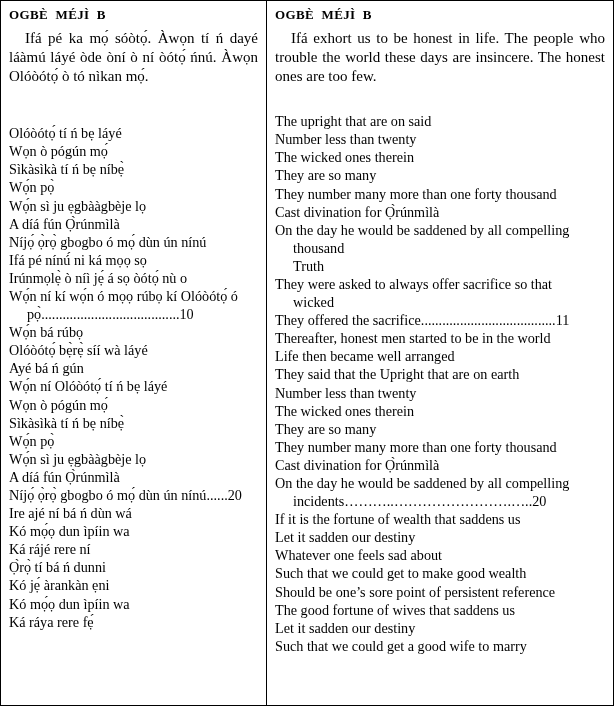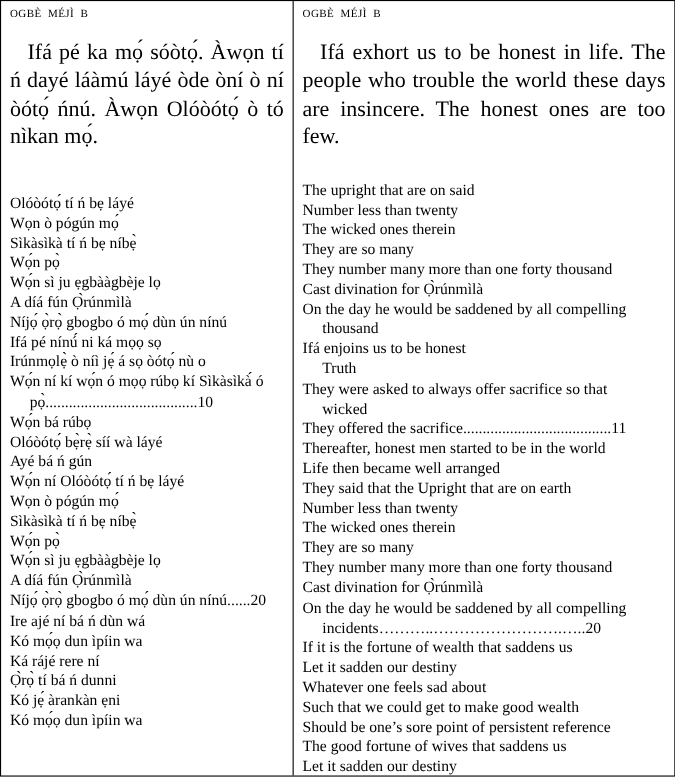--- a/index.html
+++ b/index.html
@@ -30,28 +30,28 @@
     overflow: hidden;
   }
   .col-left {
     width: 266px;
     border-right: 1px solid #000000;
   }
   .col-right {
     width: 346px;
   }
   .col-title {
-    font-weight: normal;
-    font-size: 10px;
+    font-weight: bold;
+    font-size: 13px;
     letter-spacing: 0.4px;
-    margin: 0 0 18px 0;
+    margin: 0 0 6px 0;
     white-space: pre;
   }
   .intro {
-    font-size: 20px;
+    font-size: 15px;
     line-height: 1.27;
     text-align: justify;
     margin: 0 0 0 0;
     text-indent: 16px;
     hyphens: none;
   }
   .gap-left {
     height: 38px;
   }
   .gap-right {
@@ -84,55 +84,55 @@
     <div class="lines">
       <div class="line">Olóòótọ́ tí ń bẹ láyé</div>
       <div class="line">Wọn ò pógún mọ́</div>
       <div class="line">Sìkàsìkà tí ń bẹ níbẹ̀</div>
       <div class="line">Wọ́n pọ̀</div>
       <div class="line">Wọ́n sì ju ẹgbààgbèje lọ</div>
       <div class="line">A díá fún Ọ̀rúnmìlà</div>
       <div class="line">Níjọ́ ọ̀rọ̀ gbogbo ó mọ́ dùn ún nínú</div>
       <div class="line">Ifá pé nínú́ ni ká mọọ sọ</div>
       <div class="line">Irúnmọlẹ̀ ò níì jẹ́ á sọ òótọ́ nù o</div>
-      <div class="line">Wọ́n ní kí wọ́n ó mọọ rúbọ kí Sìkàsìkà́ ó</div>
+      <div class="line">Wọ́n ní kí wọ́n ó mọọ rúbọ kí Olóòótọ́ ó</div>
       <div class="line hang">pọ̀.......................................10</div>
       <div class="line">Wọ́n bá rúbọ</div>
       <div class="line">Olóòótọ́ bẹ̀rẹ̀ síí wà láyé</div>
       <div class="line">Ayé bá ń gún</div>
       <div class="line">Wọ́n ní Olóòótọ́ tí ń bẹ láyé</div>
       <div class="line">Wọn ò pógún mọ́</div>
       <div class="line">Sìkàsìkà tí ń bẹ níbẹ̀</div>
       <div class="line">Wọ́n pọ̀</div>
       <div class="line">Wọ́n sì ju ẹgbààgbèje lọ</div>
       <div class="line">A díá fún Ọ̀rúnmìlà</div>
       <div class="line">Níjọ́ ọ̀rọ̀ gbogbo ó mọ́ dùn ún nínú......20</div>
       <div class="line">Ire ajé ní bá ń dùn wá</div>
       <div class="line">Kó mọ́ọ dun ìpíin wa</div>
       <div class="line">Ká rájé rere ní</div>
       <div class="line">Ọ̀rọ̀ tí bá ń dunni</div>
       <div class="line">Kó jẹ́ àrankàn ẹni</div>
       <div class="line">Kó mọ́ọ dun ìpíin wa</div>
+      <div class="line">Ká ráya rere fẹ́</div>
     </div>
   </div>
 
   <div class="col col-right">
     <div class="col-title">OGBÈ  MÉJÌ  B</div>
     <div class="intro">Ifá exhort us to be honest in life. The people who trouble the world these days are insincere. The honest ones are too few.</div>
     <div class="gap-right"></div>
     <div class="lines">
       <div class="line">The upright that are on said</div>
       <div class="line">Number less than twenty</div>
       <div class="line">The wicked ones therein</div>
       <div class="line">They are so many</div>
       <div class="line">They number many more than one forty thousand</div>
       <div class="line">Cast divination for Ọ̀rúnmìlà</div>
       <div class="line just-full">On the day he would be saddened by all compelling</div>
       <div class="line hang">thousand</div>
-      <div class="line">Ifá enjoins us to be honest</div>
       <div class="line hang">Truth</div>
       <div class="line just-full">They were asked to always offer sacrifice so that</div>
       <div class="line hang">wicked</div>
       <div class="line">They offered the sacrifice......................................11</div>
       <div class="line">Thereafter, honest men started to be in the world</div>
       <div class="line">Life then became well arranged</div>
       <div class="line">They said that the Upright that are on earth</div>
       <div class="line">Number less than twenty</div>
       <div class="line">The wicked ones therein</div>
       <div class="line">They are so many</div>

